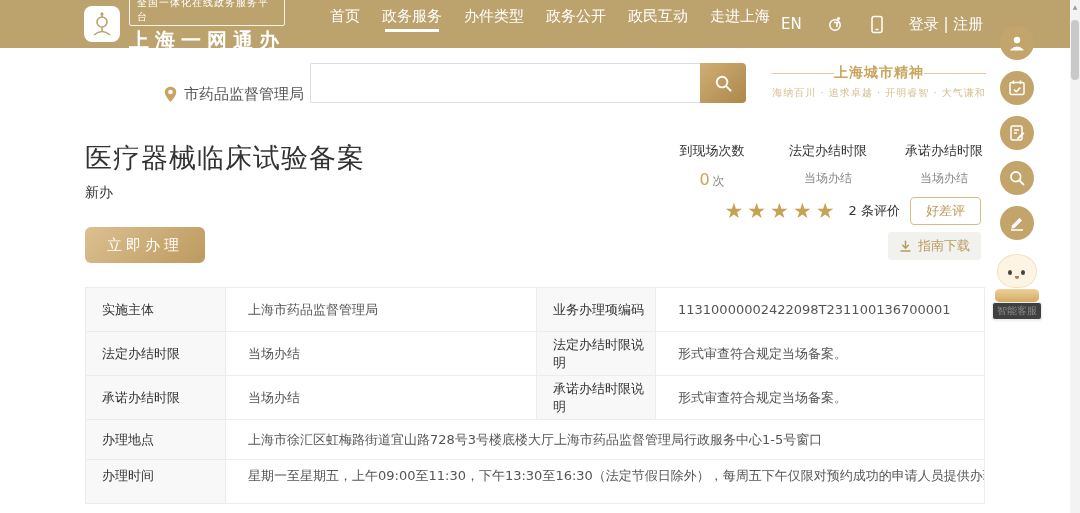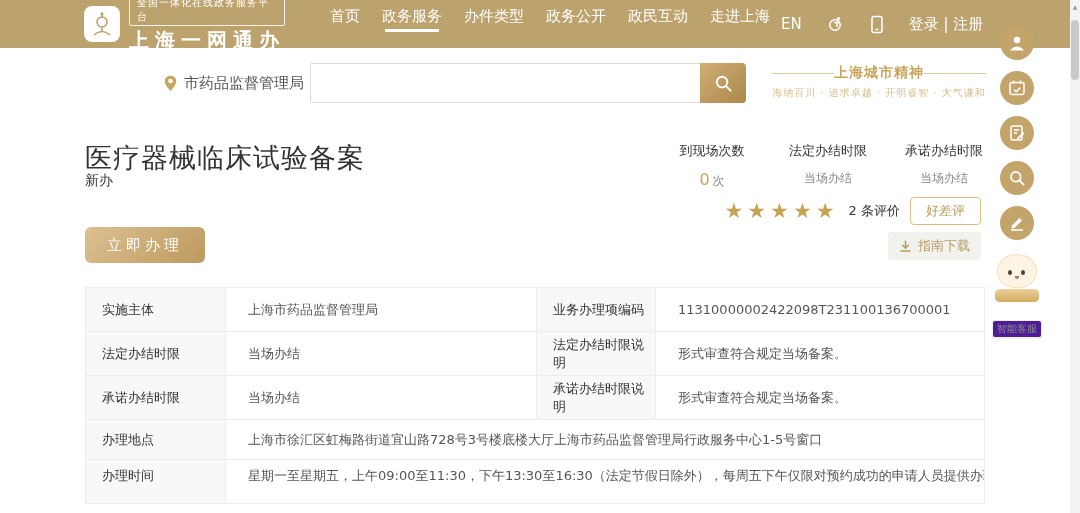--- a/index.html
+++ b/index.html
@@ -22,38 +22,38 @@
     display:flex; align-items:center; cursor:pointer; white-space:nowrap; }
   .nav-item.active::after { content:""; position:absolute; left:50%; transform:translateX(-50%);
     bottom:0; width:54px; height:3px; background:#fff; }
   .top-right { margin-left:auto; margin-right:116px; display:flex; align-items:center; gap:25px;
     color:#fff; font-size:15px; }
   .top-ico { display:flex; align-items:center; cursor:pointer; }
   .login-link { white-space:nowrap; cursor:pointer; }
 
   
   .subheader { position:absolute; top:48px; left:0; width:1080px; height:72px; background:#fff; }
-  .dept { position:absolute; left:164px; top:26px; display:flex; align-items:center; gap:7px;
+  .dept { position:absolute; left:164px; top:37px; display:flex; align-items:center; gap:7px;
     font-size:15px; color:#555; cursor:pointer; }
   .searchbox { position:absolute; left:310px; top:15px; display:flex; }
   .search-input { width:390px; height:40px; border:1px solid #ddd; border-right:none;
     border-radius:2px 0 0 2px; outline:none; padding:0 10px; font-size:14px; color:#333; }
   .search-btn { width:46px; height:40px; border:none; cursor:pointer;
     background:linear-gradient(135deg,#cfae74,#ad874c); border-radius:0 4px 4px 0;
     display:flex; align-items:center; justify-content:center; }
   .spirit { position:absolute; left:772px; top:16px; width:214px; text-align:center; }
   .spirit-title { display:flex; align-items:center; color:#c9a55e;
     font-size:14px; font-weight:bold; letter-spacing:1px; }
   .spirit-title .line { flex:1; height:1px; background:#ddc99e; }
   .spirit-slogan { margin-top:4px; font-size:10px; color:#d5c08f; letter-spacing:1px; white-space:nowrap; }
 
   
   .svc-title { position:absolute; left:85px; top:140px; font-size:27px; color:#333;
     font-weight:500; letter-spacing:1px; }
-  .svc-sub { position:absolute; left:85px; top:172px; font-size:14px; color:#333; }
+  .svc-sub { position:absolute; left:85px; top:184px; font-size:14px; color:#333; }
   .apply-btn { position:absolute; left:85px; top:227px; width:120px; height:36px;
     border:none; border-radius:6px; cursor:pointer; color:#fff; font-size:15px; letter-spacing:4px;
     background:linear-gradient(135deg,#dcc091,#bd9a5f);
     font-family:"DejaVu Sans","Liberation Sans",sans-serif; }
 
   .stats { position:absolute; top:142px; right:95px; display:flex; gap:34px; text-align:center; }
   .stat { min-width:82px; }
   .stat-label { font-size:13px; color:#333; }
   .stat-value { margin-top:10px; font-size:12px; color:#888; }
   .stat-value .num { font-size:16px; color:#c8a45f; margin-right:3px; }
@@ -93,21 +93,21 @@
     display:flex; align-items:center; justify-content:center; cursor:pointer; margin-bottom:11px; }
   .mascot { position:relative; width:46px; height:48px; margin-top:3px; cursor:pointer; }
   .mascot .bun { position:absolute; left:3px; top:0; width:40px; height:34px;
     background:#fdf4e3; border:1px solid #f3e2c2; border-radius:50% 50% 46% 46%; }
   .mascot .eye { position:absolute; top:16px; width:4px; height:5px; border-radius:50%; background:#4a4038; }
   .mascot .eye.l { left:14px; } .mascot .eye.r { left:27px; }
   .mascot .mouth { position:absolute; top:22px; left:21px; width:4px; height:3px;
     border-radius:0 0 4px 4px; background:#b07a5a; }
   .mascot .base { position:absolute; left:1px; bottom:0; width:44px; height:13px;
     background:linear-gradient(#ecd09a,#d3ac62); border-radius:5px/4px; }
-  .assistant-label { margin-top:18px; background:#4c1d95; border:1px solid #eee; border-radius:3px;
+  .assistant-label { margin-top:0; background:#404040; border:1px solid #eee; border-radius:3px;
     font-size:10px; color:#8a8a8a; padding:1px 4px; white-space:nowrap;
     box-shadow:0 1px 2px rgba(0,0,0,.08); }
 
   
   .scrollbar { position:absolute; top:0; right:0; width:10px; height:513px; background:#f3f3f3; z-index:10; }
   .scroll-up { position:absolute; top:3px; left:0; width:10px; text-align:center;
     font-size:6px; color:#999; cursor:pointer; }
   .scroll-thumb { position:absolute; top:20px; left:1px; width:8px; height:60px;
     background:#c9c9c9; border-radius:4px; cursor:pointer; }
 

